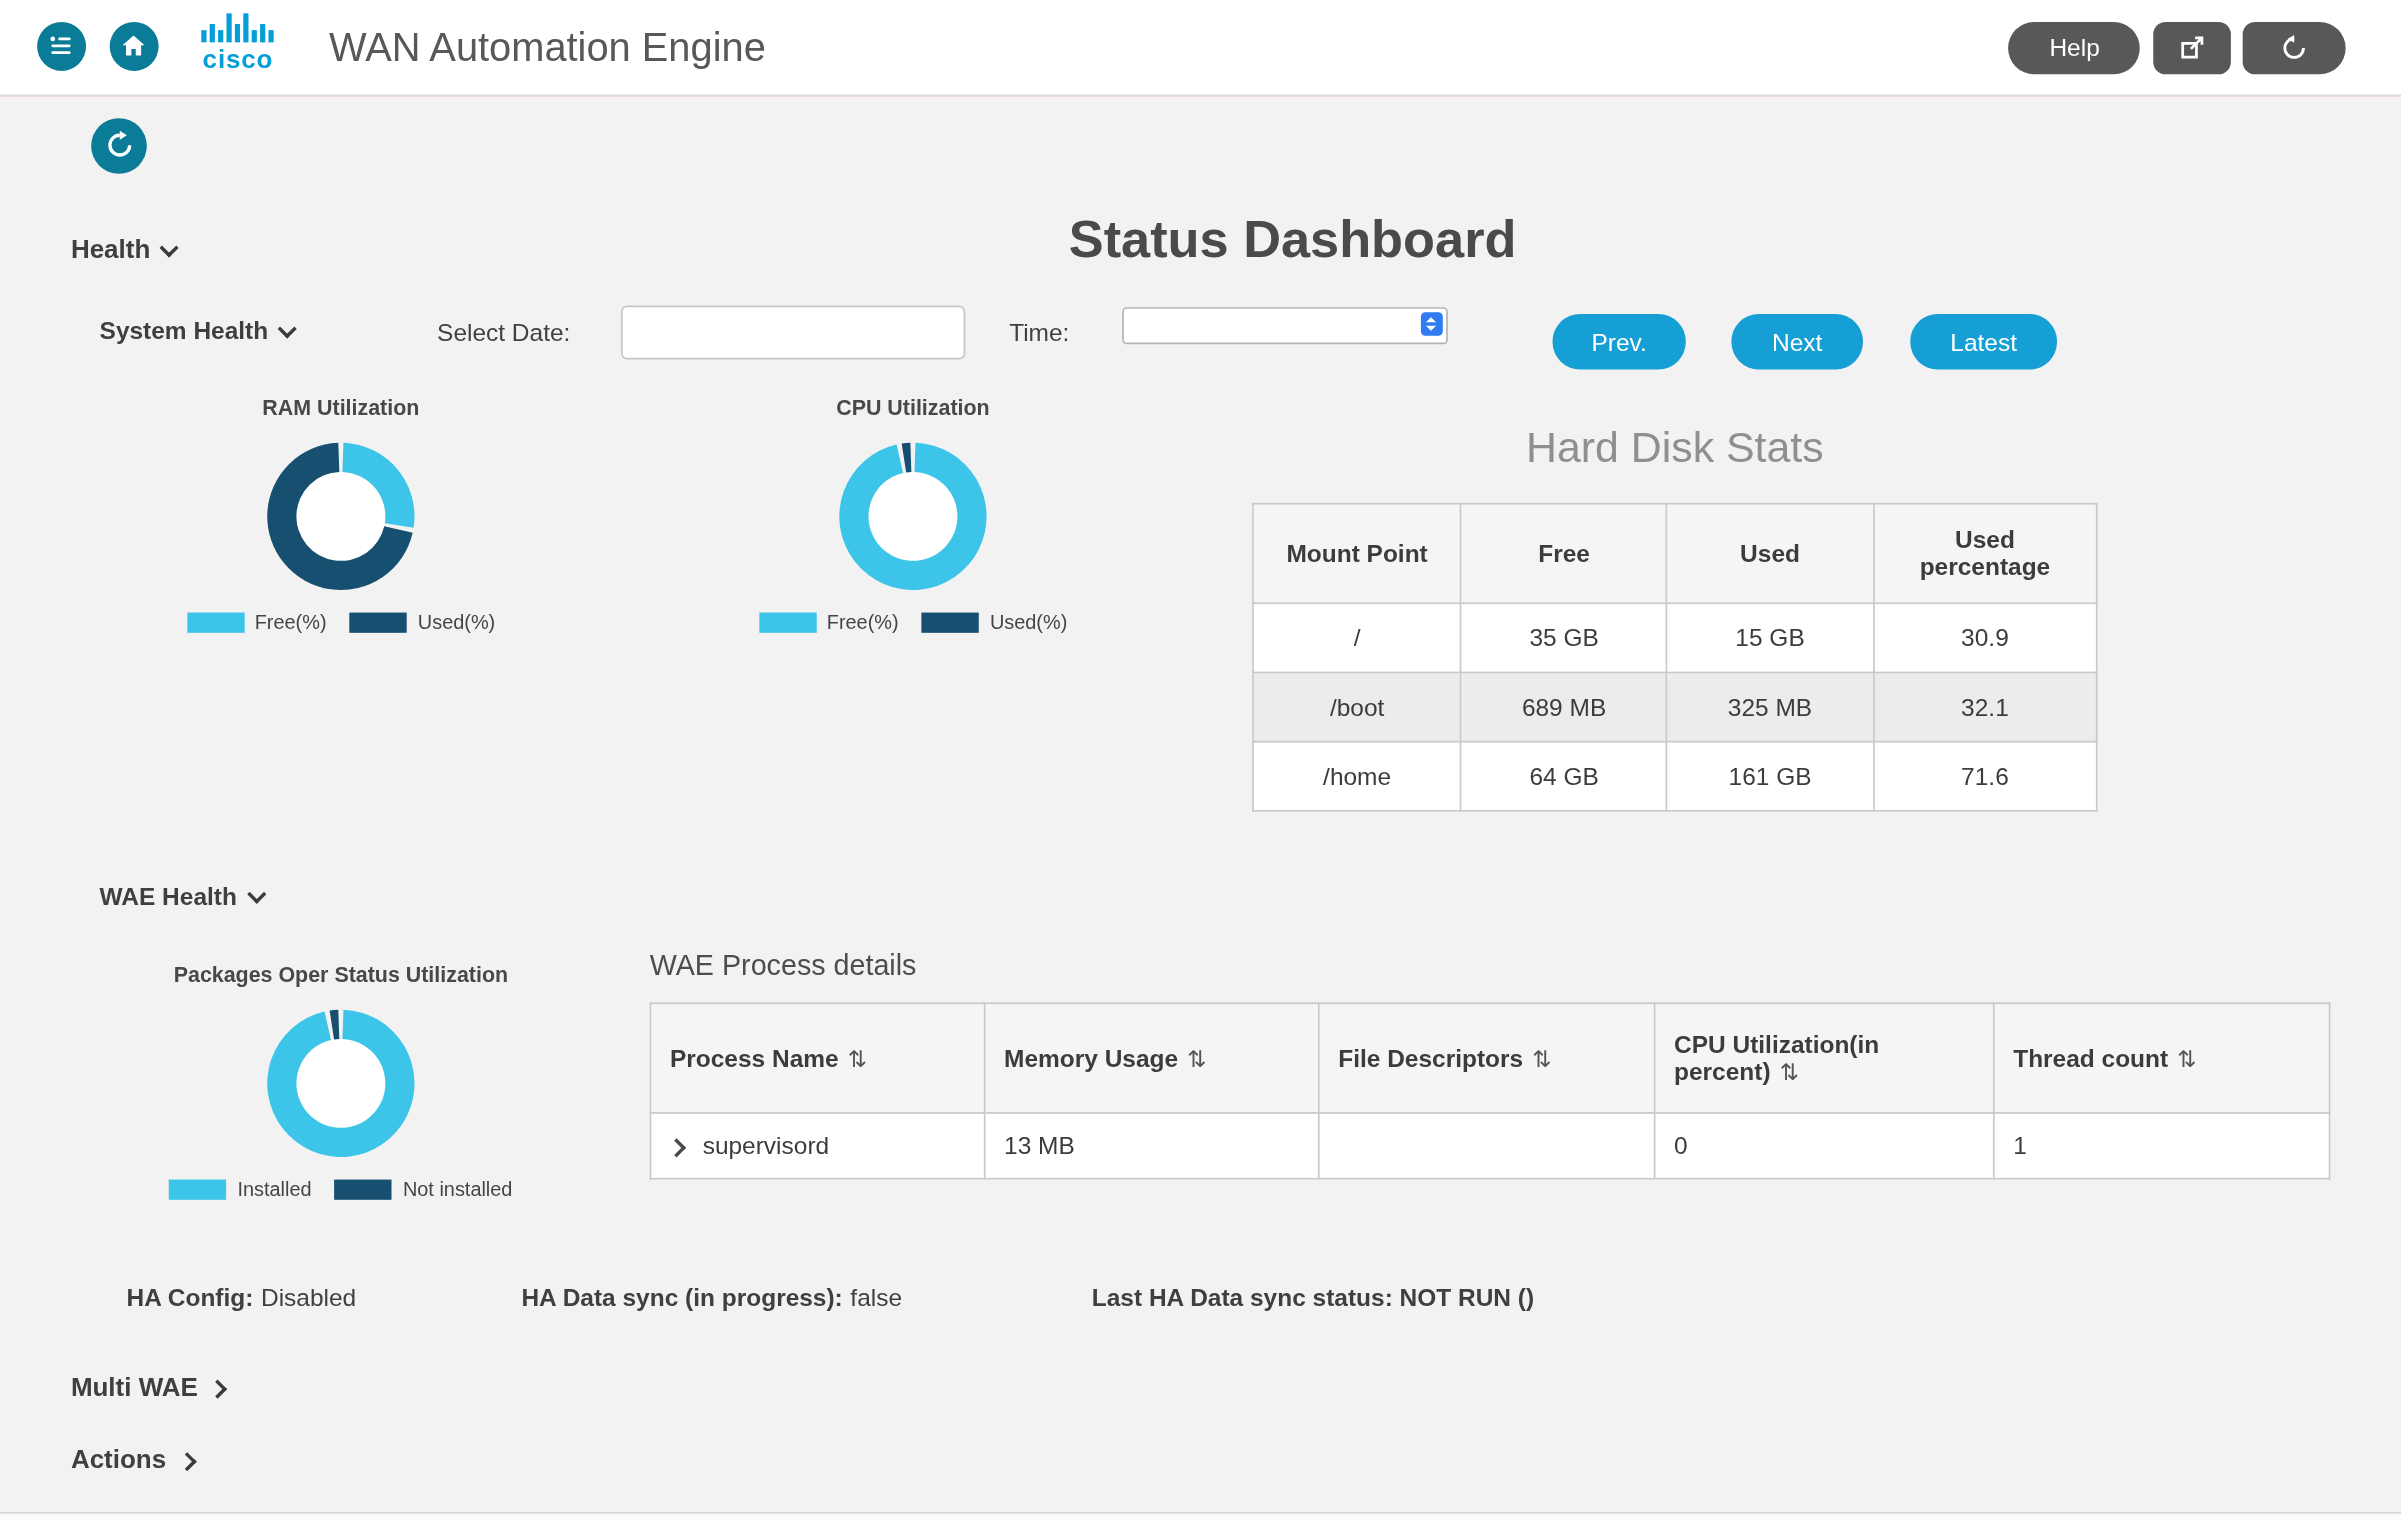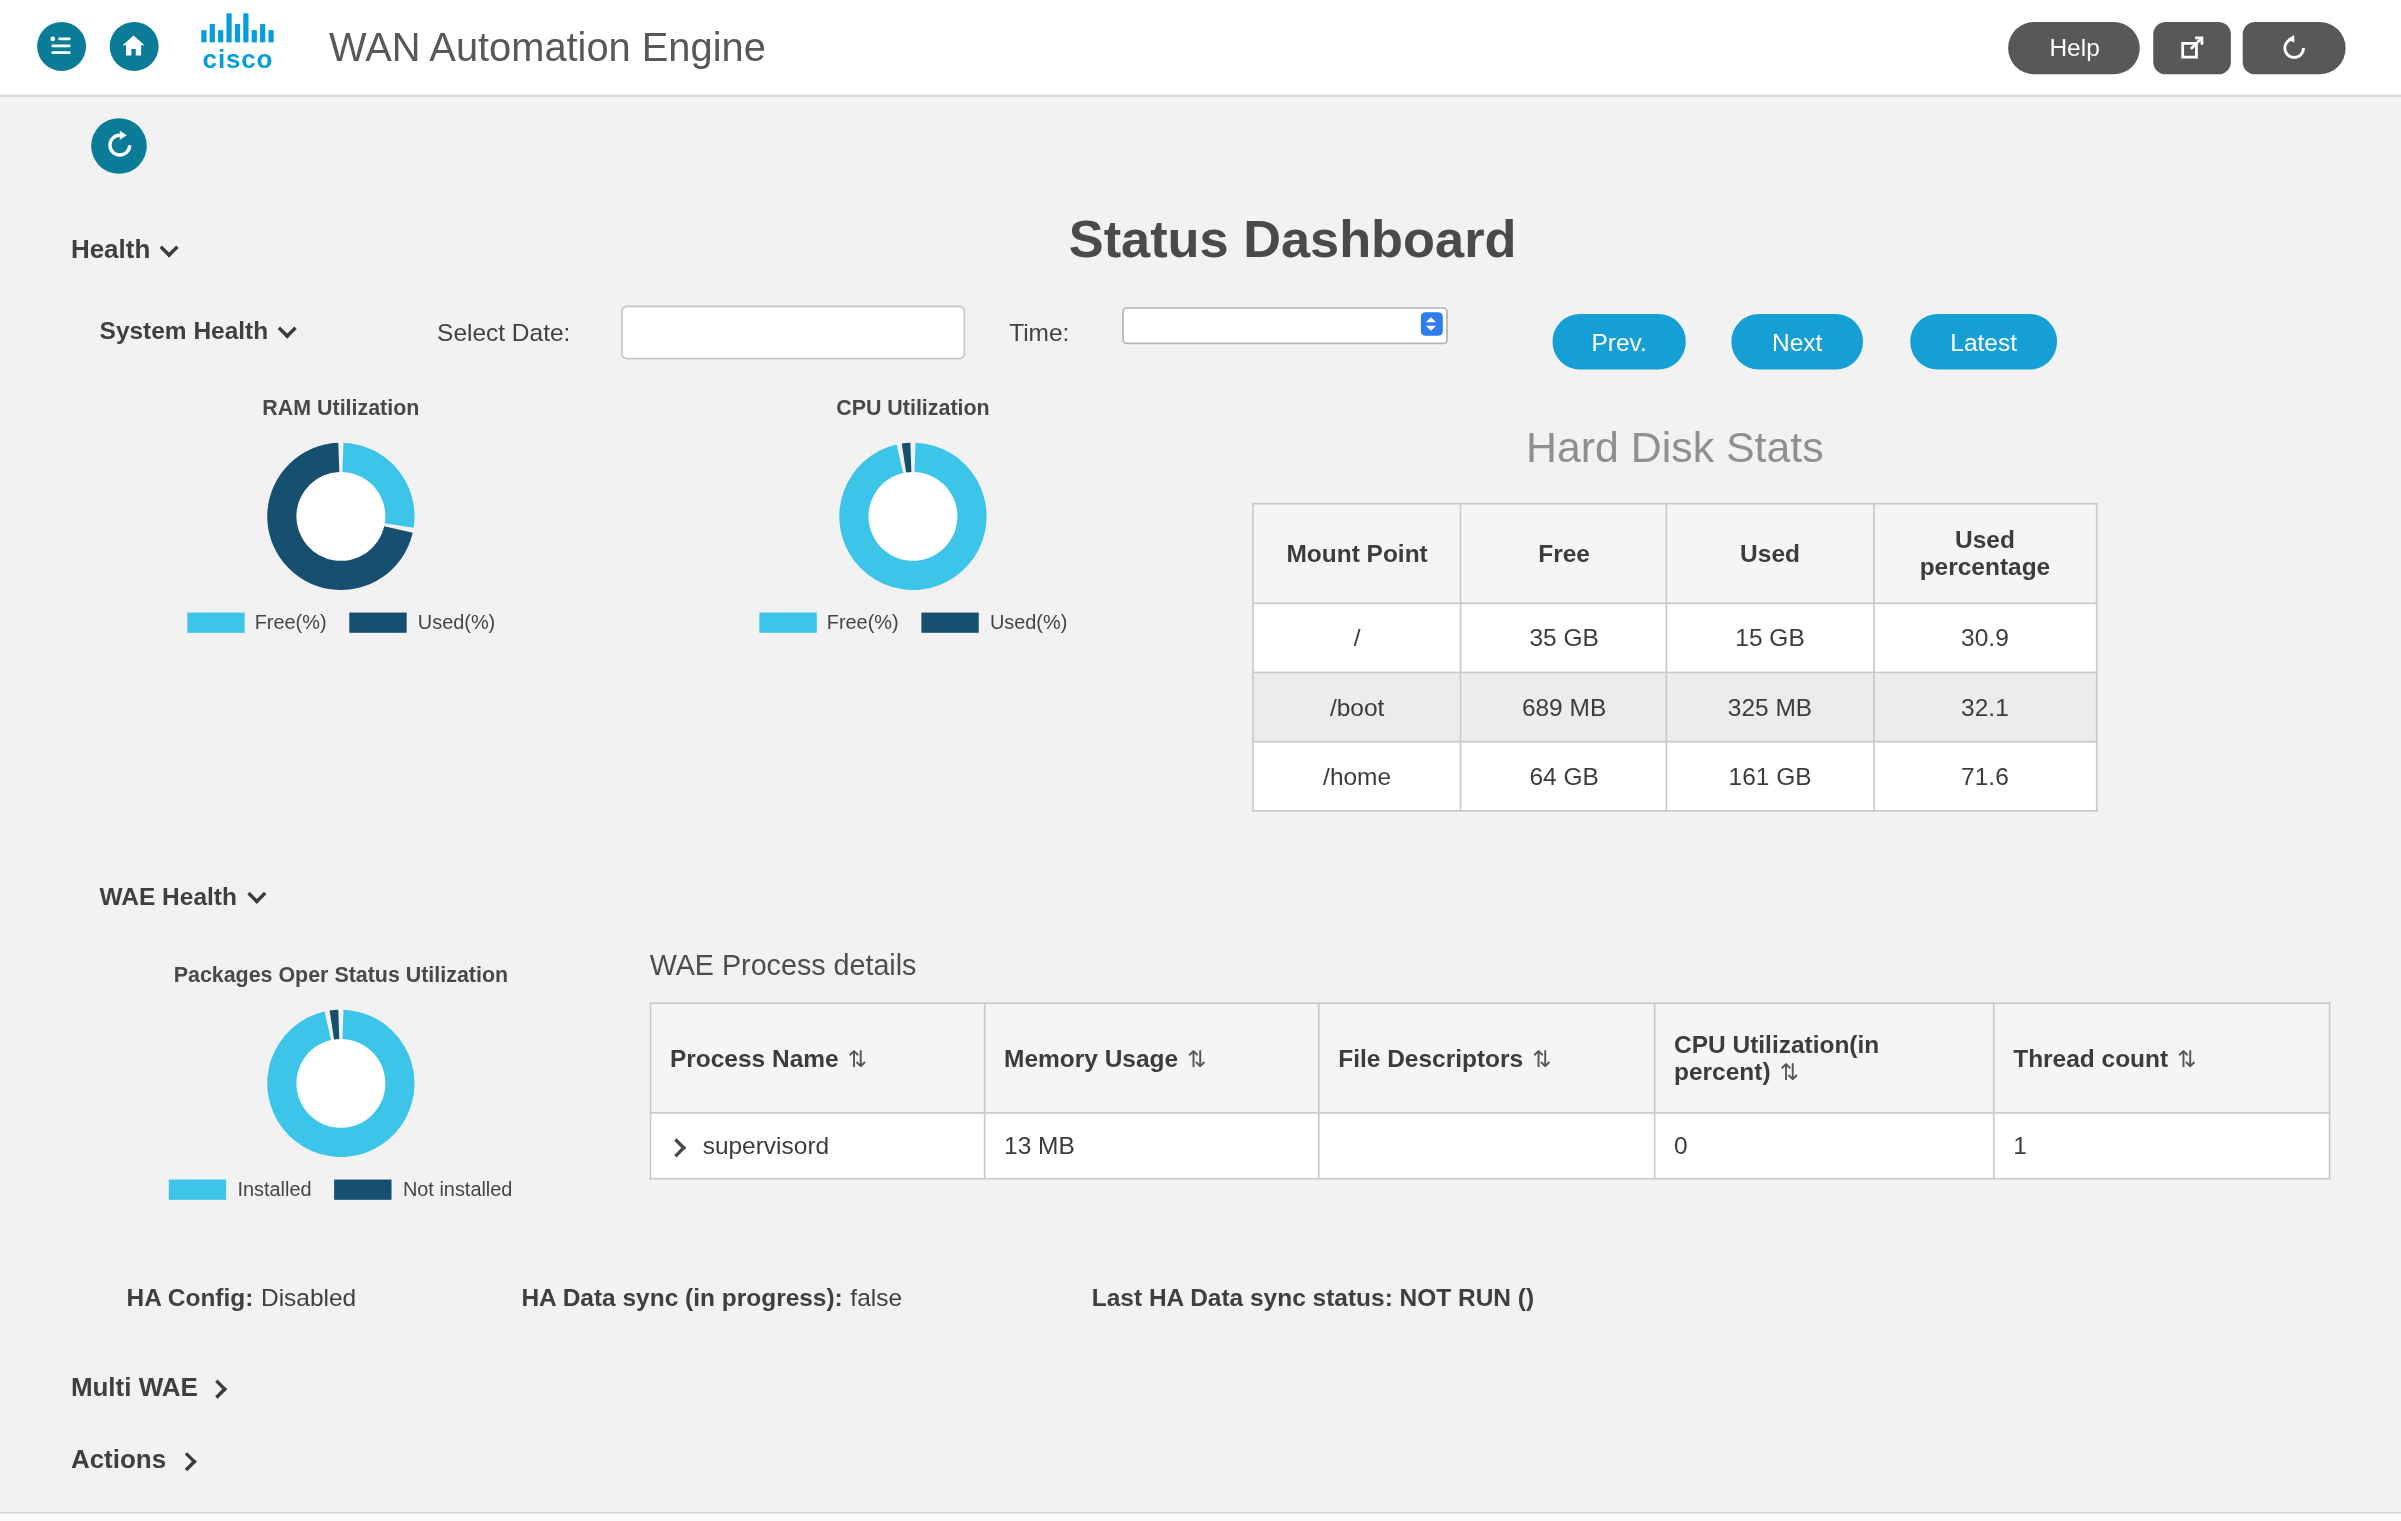--- a/index.html
+++ b/index.html
@@ -1,16 +1,16 @@
 <!DOCTYPE html>
 <html style="--accent: #159fd4; --circle: #0a7c97; --dark-btn: #58585b; --donut-free: #3cc5e9; --donut-used: #174f70; --stepper: #2e7cf0;font-size:14.5px"><head>
 <meta charset="utf-8">
 <style>
   html,body{margin:0;padding:0;background:#f2f2f2;}
-  .stage{width:2401px;height:1521px;overflow:hidden;background:#a21caf;}
+  .stage{width:2401px;height:1521px;overflow:hidden;background:#c2410c;}
   .viewport{width:1423px;height:901px;transform:scale(1.6875);transform-origin:0 0;position:relative;
             font-family:"Liberation Sans",sans-serif;color:#3f3f42;}
 
   
   .app-header{position:absolute;left:0;top:0;width:1423px;height:56px;background:#fff;
               border-bottom:0.9px solid #dcdcdc;z-index:5;}
   .circle-btn{position:absolute;width:29px;height:29px;border-radius:50%;background:var(--circle,#0a7c97);
               display:flex;align-items:center;justify-content:center;border:none;cursor:pointer;padding:0;}
   .btn-menu{left:22px;top:12.7px;}
   .btn-home{left:65px;top:12.7px;}

